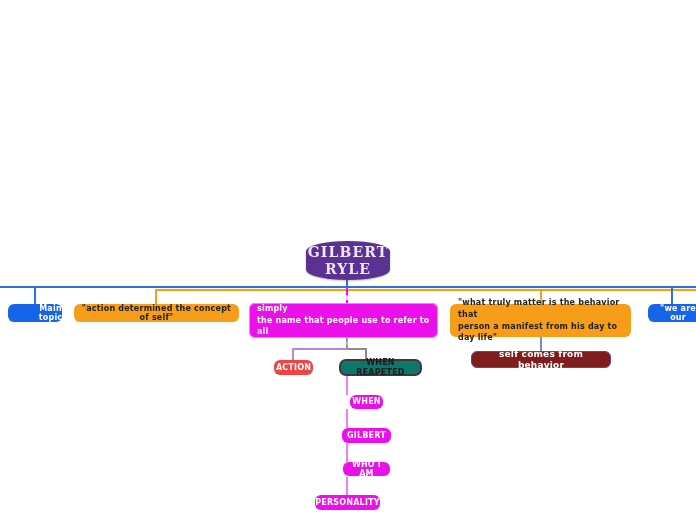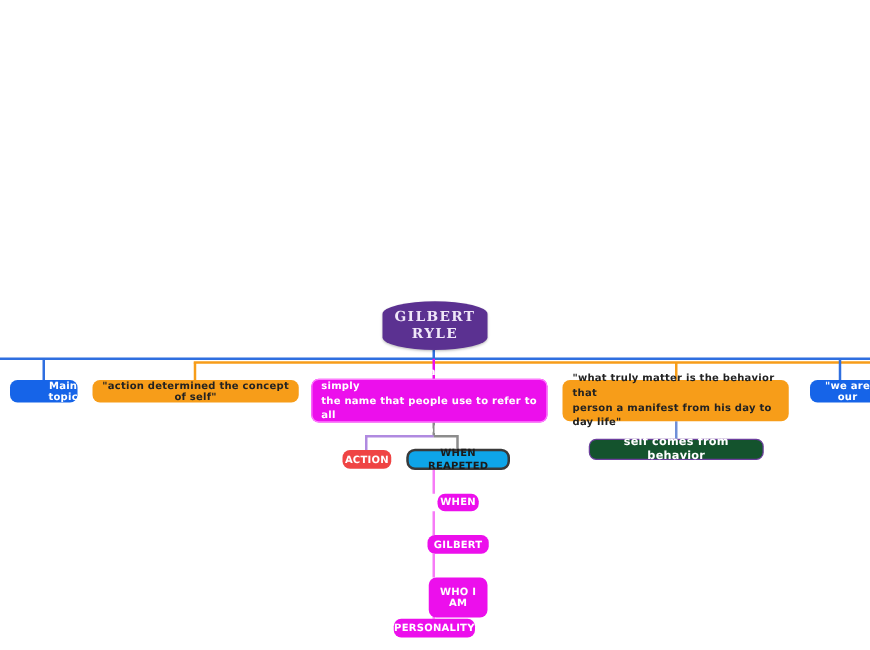--- a/index.html
+++ b/index.html
@@ -40,21 +40,21 @@
     line-height: 1.18;
     white-space: pre-line;
     user-select: none;
   }
 
   
   .node.root {
     background: #5b3191;
     color: #efe6f8;
     font-family: "DejaVu Serif", serif;
-    font-size: 11px;
+    font-size: 14px;
     letter-spacing: 1.1px;
     border-radius: 50% / 26%;
     box-shadow: 0 1px 2px rgba(0,0,0,0.25);
   }
 
   
   .node.pill {
     border-radius: 6px;
     font-size: 8px;
     padding: 2px 6px;
@@ -63,26 +63,27 @@
     text-align: left;
     justify-content: flex-start;
     padding: 5px 8px;
     line-height: 1.45;
   }
 
   .n-blue    { background:#1664e8; color:#ffffff; }
   .n-orange  { background:#f79d19; color:#222222; }
   .n-magenta { background:#ec0fec; color:#ffffff; }
   .n-violet  { background:#ef4444; color:#ffffff; }
-  .n-purple  { background:#14532d; color:#ffffff; border:1px solid #6b3f9c; }
+  .n-purple  { background:#7f1d1d; color:#ffffff; border:1px solid #6b3f9c; }
   .n-white   {
-    background:#0ea5e9;
+    background:#0f766e;
     color:#1b1b1b;
     border:2px solid #3a3a3a;
     border-radius:7px;
+    margin-left:14px;
   }
 
   .n-magenta.glow { box-shadow: 0 0 0 1px #ff7bff inset; }
 </style>
 </head>
 <body>
 
 <div id="canvas">
 
   <svg id="edges" viewBox="0 0 696 520" width="696" height="520">
@@ -131,17 +132,17 @@
   <div class="node pill n-violet" style="left:274px; top:360px; width:39px; height:15px;">ACTION</div>
 
   <div class="node n-white" style="left:325px; top:359px; width:83px; height:17px; font-size:8px;">WHEN REAPETED</div>
 
   <div class="node pill n-purple" style="left:471px; top:351px; width:140px; height:17px; font-size:9px;">self comes from behavior</div>
 
   <div class="node pill n-magenta" style="left:350px; top:395px; width:33px; height:14px;">WHEN</div>
 
   <div class="node pill n-magenta" style="left:342px; top:428px; width:49px; height:15px;">GILBERT</div>
 
-  <div class="node pill n-magenta" style="left:343px; top:462px; width:47px; height:32px;">WHO I AM</div>
+  <div class="node pill n-magenta" style="left:343px; top:462px; width:47px; height:14px;">WHO I AM</div>
 
   <div class="node pill n-magenta" style="left:315px; top:495px; width:65px; height:15px;">PERSONALITY</div>
 
 </div>
 
 </body></html>

